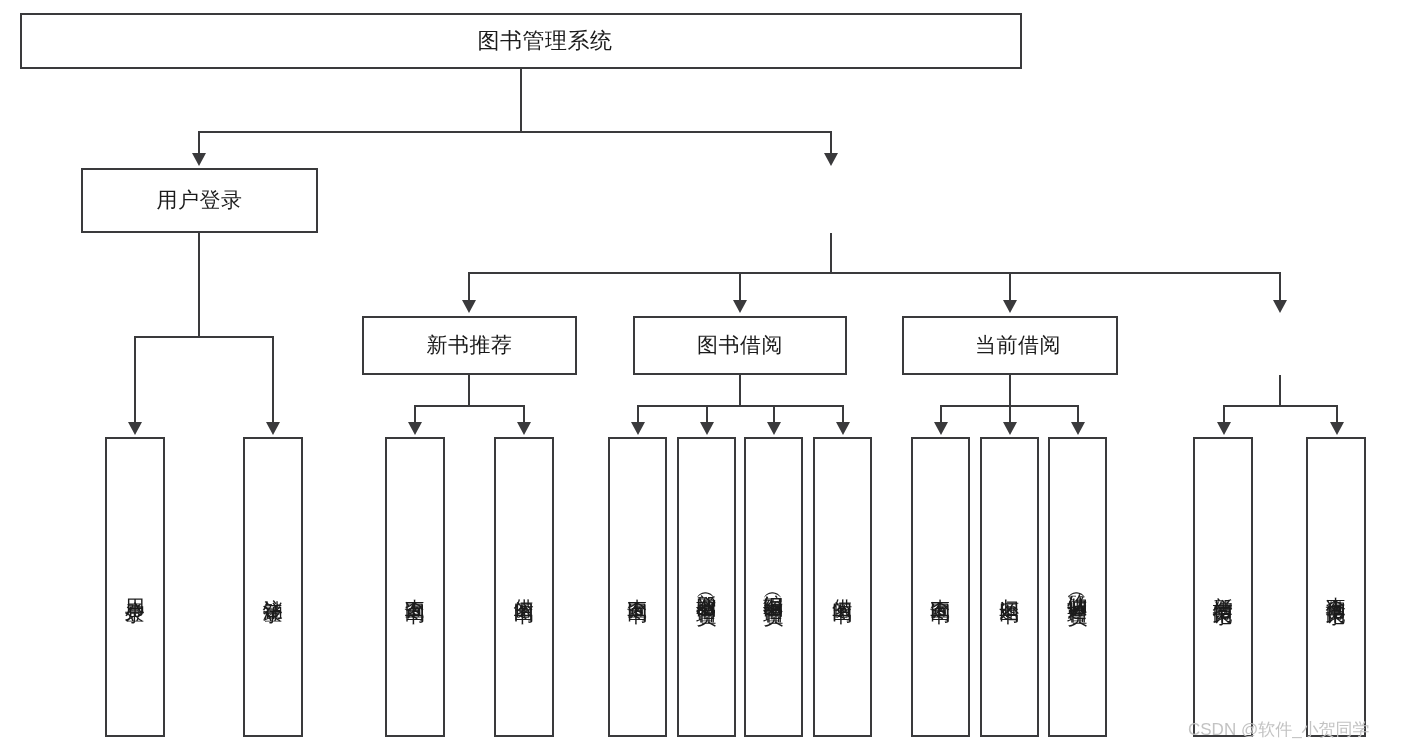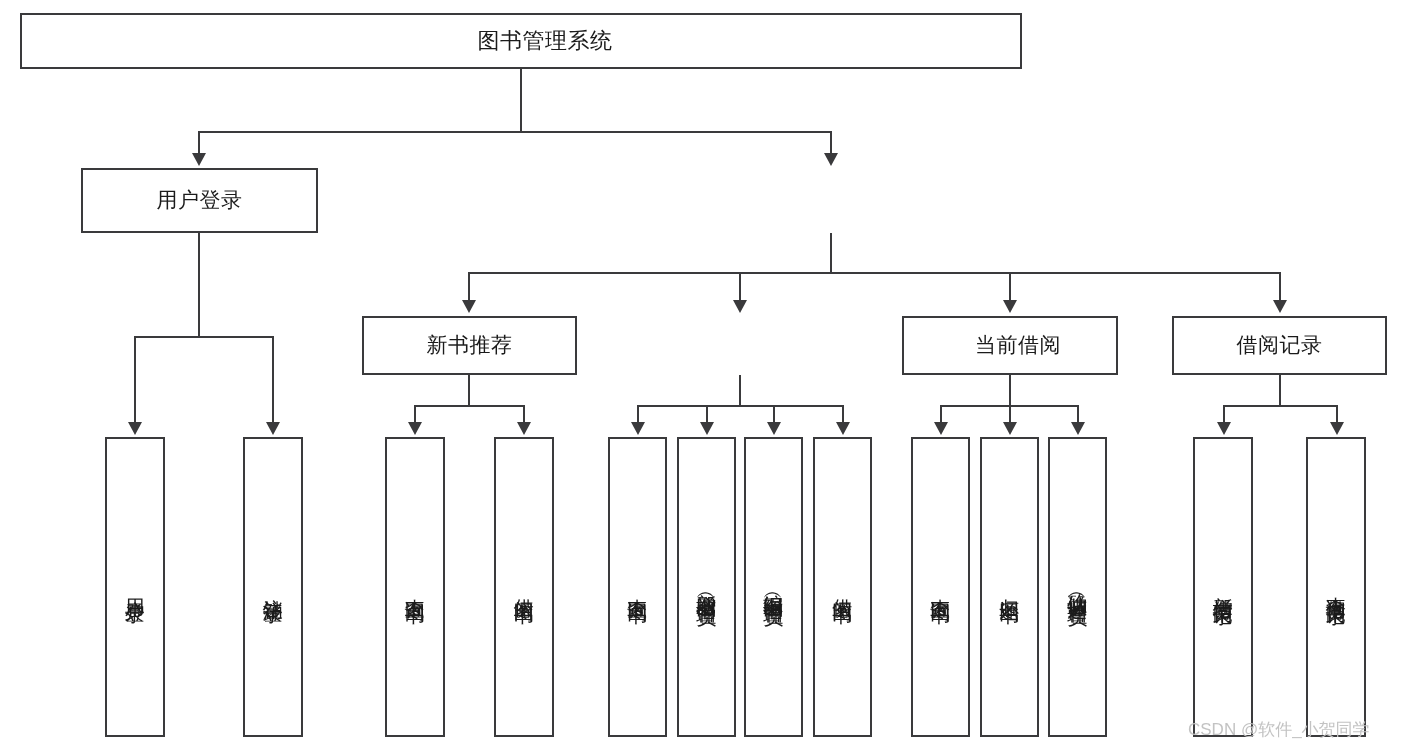--- a/index.html
+++ b/index.html
@@ -112,25 +112,25 @@
   <div class="vline" style="left:739px;top:272px;height:28px;"></div>
   <div class="arrow" style="left:733px;top:300px;"></div>
   <div class="vline" style="left:1009px;top:272px;height:28px;"></div>
   <div class="arrow" style="left:1003px;top:300px;"></div>
   <div class="vline" style="left:1279px;top:272px;height:28px;"></div>
   <div class="arrow" style="left:1273px;top:300px;"></div>
 
   <div class="node h-node" style="left:362px;top:316px;width:215px;height:59px;">
     <span class="lbl">新书推荐</span>
   </div>
+  <div class="node h-node" style="left:633px;top:316px;width:214px;height:59px;">
+    <span class="lbl">图书借阅</span>
+  </div>
   <div class="node h-node" style="left:902px;top:316px;width:216px;height:59px;padding-left:16px;">
     <span class="lbl">当前借阅</span>
-  </div>
-  <div class="node h-node" style="left:1172px;top:316px;width:215px;height:59px;">
-    <span class="lbl">借阅记录</span>
   </div>
 
   <div class="vline" style="left:468px;top:375px;height:31px;"></div>
   <div class="hline" style="left:414px;top:405px;width:110px;"></div>
   <div class="vline" style="left:414px;top:405px;height:17px;"></div>
   <div class="arrow" style="left:408px;top:422px;"></div>
   <div class="vline" style="left:523px;top:405px;height:17px;"></div>
   <div class="arrow" style="left:517px;top:422px;"></div>
 
   <div class="vline" style="left:739px;top:375px;height:31px;"></div>

